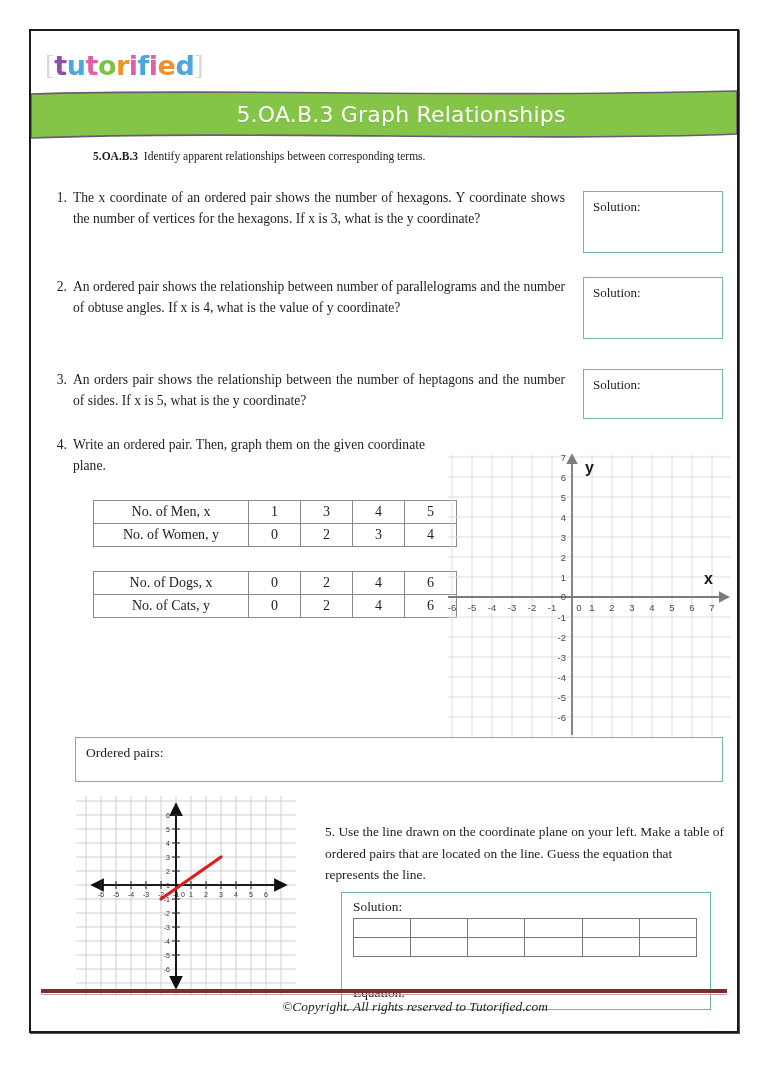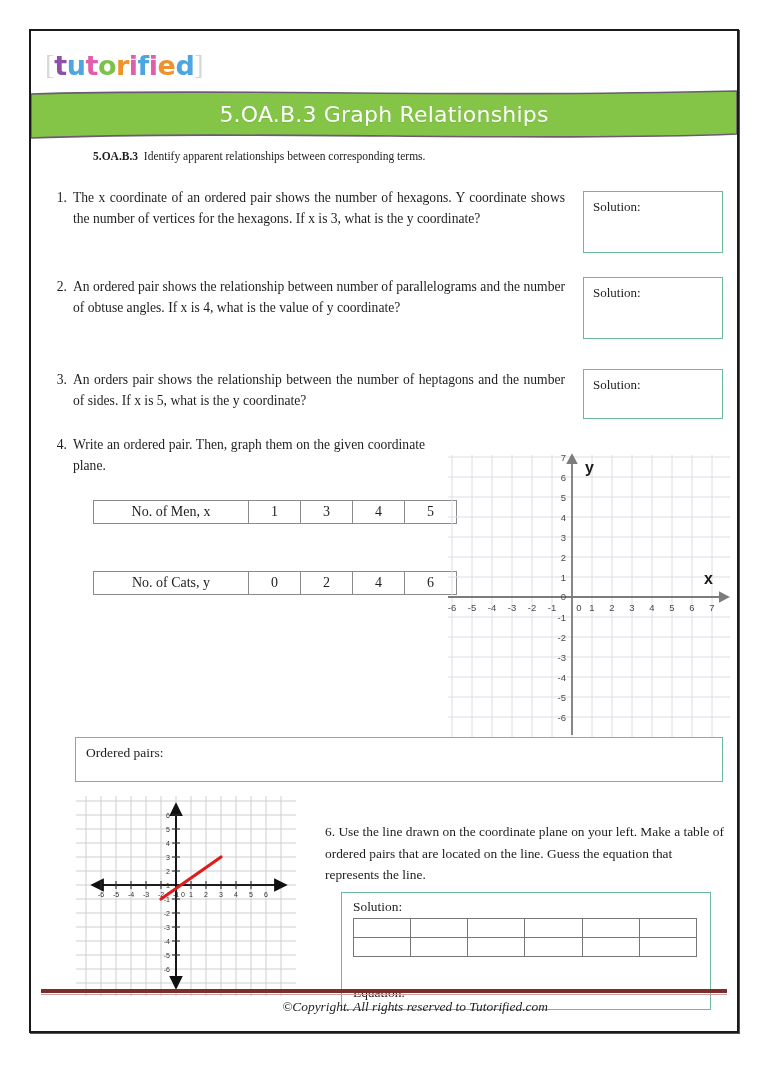--- a/index.html
+++ b/index.html
@@ -32,20 +32,21 @@
   .banner{
     position:absolute;left:0;top:57px;width:706px;height:52px;
   }
   .banner svg{display:block;}
   .banner-title{
     position:absolute;left:0;top:57px;width:706px;height:52px;
     display:flex;align-items:center;justify-content:center;
     font-family:"DejaVu Sans", sans-serif;
     font-size:22px;color:#ffffff;letter-spacing:.2px;
     text-shadow:0 1px 1px rgba(0,0,0,.08);
+    padding-left:17px;
   }
   
   .standard{
     position:absolute;left:14px;top:119px;
     font-size:11.5px;color:#222;
   }
   .standard b{font-weight:bold;padding-left:48px;}
   
   .q{
     position:absolute;
@@ -166,25 +167,39 @@
 
   <table class="dtable" style="left:62px;top:469px;">
     <tbody>
         <tr>
       <td class="lab">No. of Men, x</td>
       <td class="val">1</td>
       <td class="val">3</td>
       <td class="val">4</td>
       <td class="val">5</td>
     </tr>
+    <tr>
+      <td class="lab">No. of Women, y</td>
+      <td class="val">0</td>
+      <td class="val">2</td>
+      <td class="val">3</td>
+      <td class="val">4</td>
+    </tr>
   </tbody>
     </table>
 
   <table class="dtable" style="left:62px;top:540px;">
     <tbody>
+        <tr>
+      <td class="lab">No. of Dogs, x</td>
+      <td class="val">0</td>
+      <td class="val">2</td>
+      <td class="val">4</td>
+      <td class="val">6</td>
+    </tr>
     <tr>
       <td class="lab">No. of Cats, y</td>
       <td class="val">0</td>
       <td class="val">2</td>
       <td class="val">4</td>
       <td class="val">6</td>
     </tr>
   </tbody>
     </table>
 
@@ -355,21 +370,21 @@
       <text x="94" y="106">-1</text>
         <text x="94" y="120">-2</text>
       <text x="94" y="134">-3</text>
         <text x="94" y="148">-4</text>
       <text x="94" y="162">-5</text>
         <text x="94" y="176">-6</text>
     </g>
     <line x1="85" y1="103" x2="145" y2="61" stroke="#e01b1b" stroke-width="3.2" stroke-linecap="round"></line>
   </svg>
 
-  <div id="q5-text">6. Use the line drawn on the coordinate plane on your left. Make a table of ordered pairs that are located on the line. Guess the equation that represents the line.</div>
+  <div id="q5-text">5. Use the line drawn on the coordinate plane on your left. Make a table of ordered pairs that are located on the line. Guess the equation that represents the line.</div>
 
   <div id="q5-solbox">
     <span class="lbl">Solution:</span>
     <table id="q5-table">
       <tbody>
           <tr>
         <td></td>
             <td></td>
         <td></td>
             <td></td>

